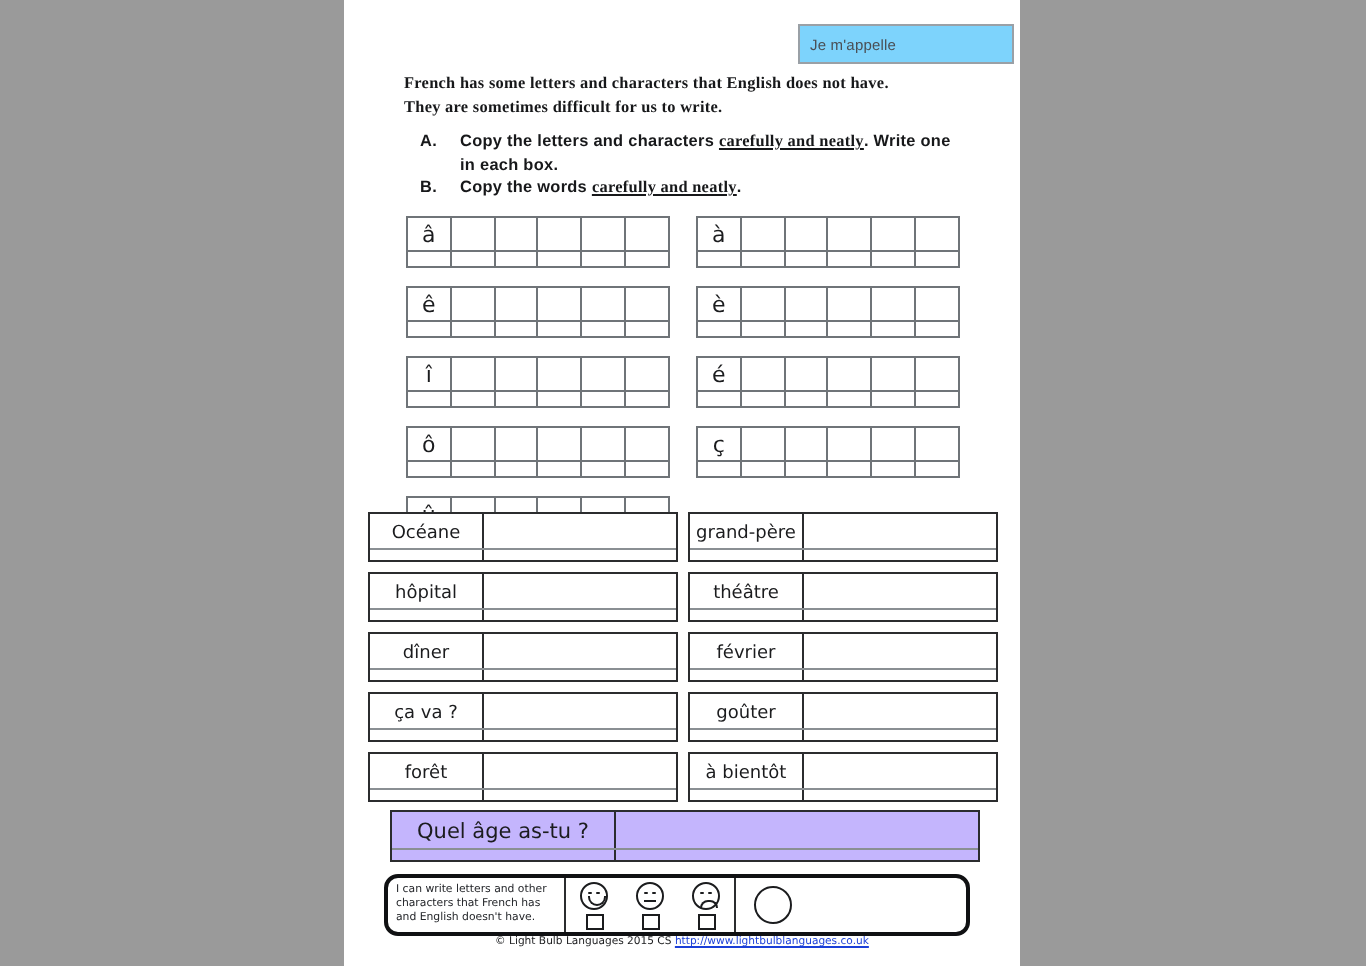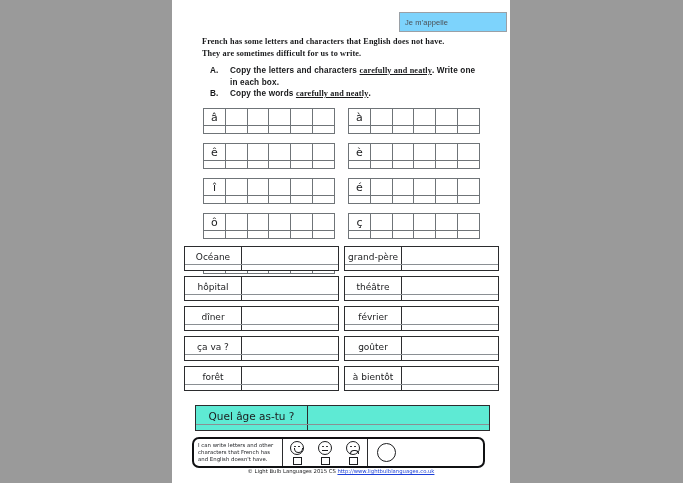--- a/index.html
+++ b/index.html
@@ -131,21 +131,21 @@
     font-size: 11px;
     color: #1b1c1e;
     font-family: "DejaVu Sans", sans-serif;
     line-height: 14px;
   }
 
   
   .words {
     position: absolute;
     left: 0;
-    top: 246px;
+    top: 256px;
     width: 338px;
   }
   .word-pair {
     position: relative;
     height: 30px;
   }
   .word-row {
     position: absolute;
     border: 1px solid #2b2c2e;
     box-sizing: border-box;
@@ -179,21 +179,21 @@
 
   
   .question-row {
     position: absolute;
     left: 23px;
     top: 405px;
     width: 295px;
     height: 26px;
     border: 1px solid #2b2c2e;
     box-sizing: border-box;
-    background: #5eead4;
+    background: #c4b5fd;
   }
   .q-top {
     height: 18px;
     border-bottom: 1px solid #8a8f93;
     display: flex;
     align-items: flex-end;
   }
   .q-bottom { height: 6px; display: flex; }
   .q-label-cell {
     width: 112px;

